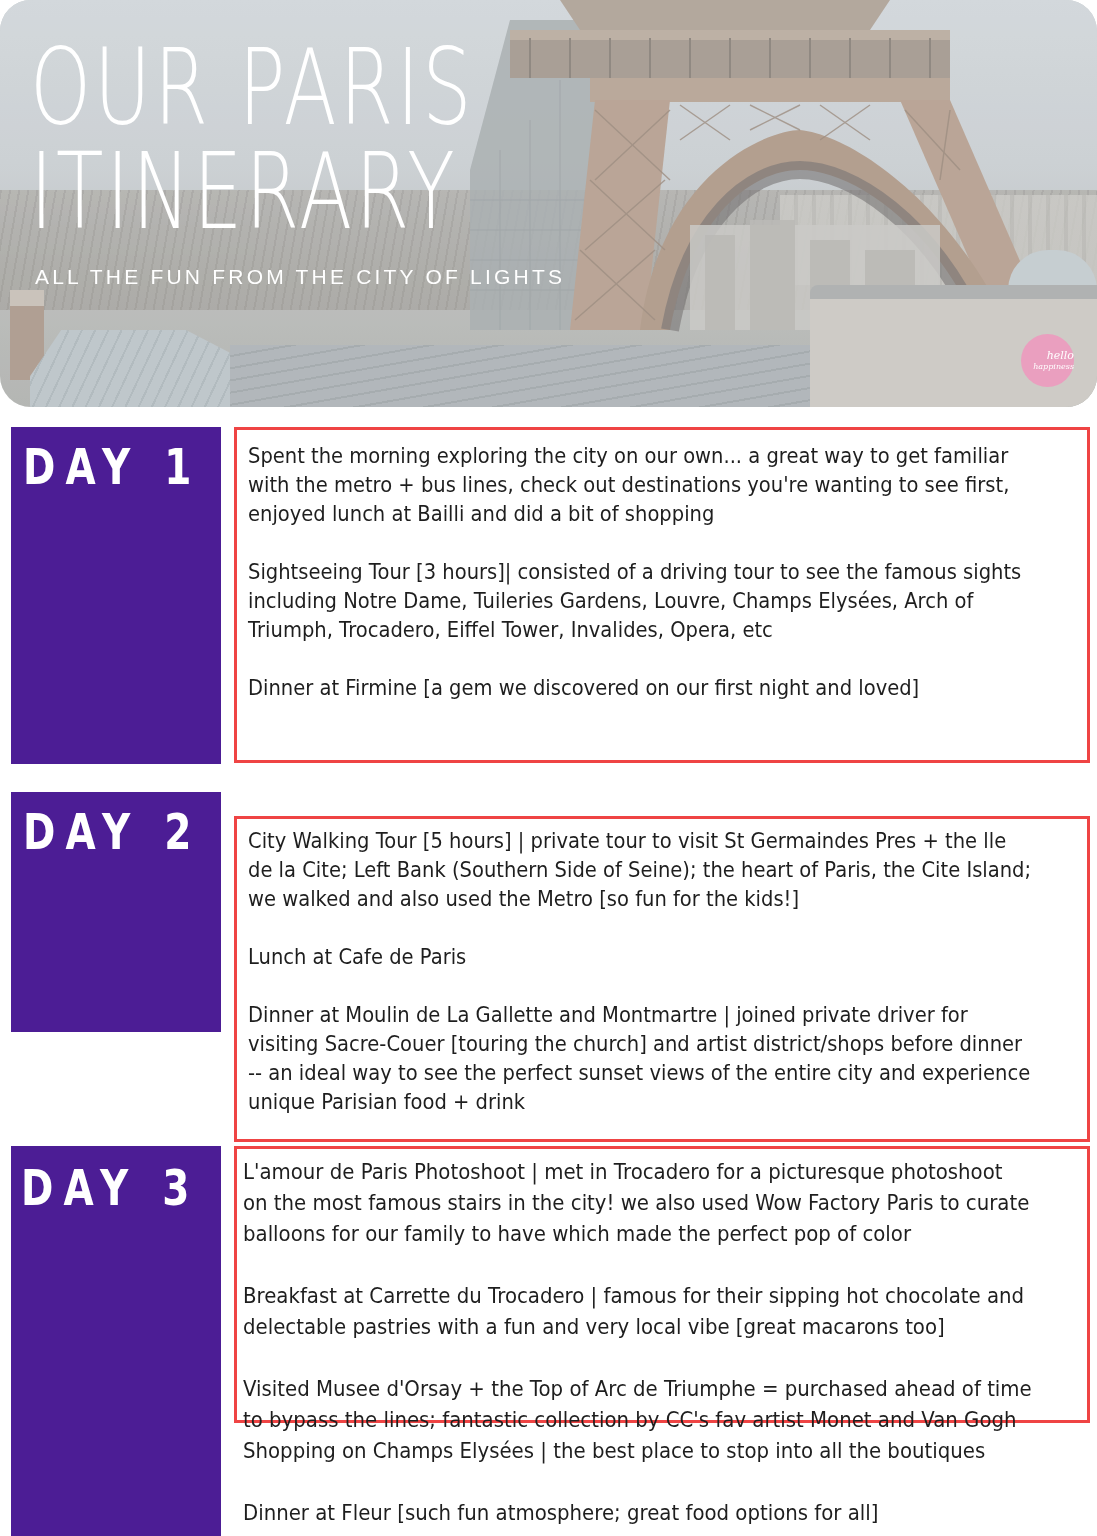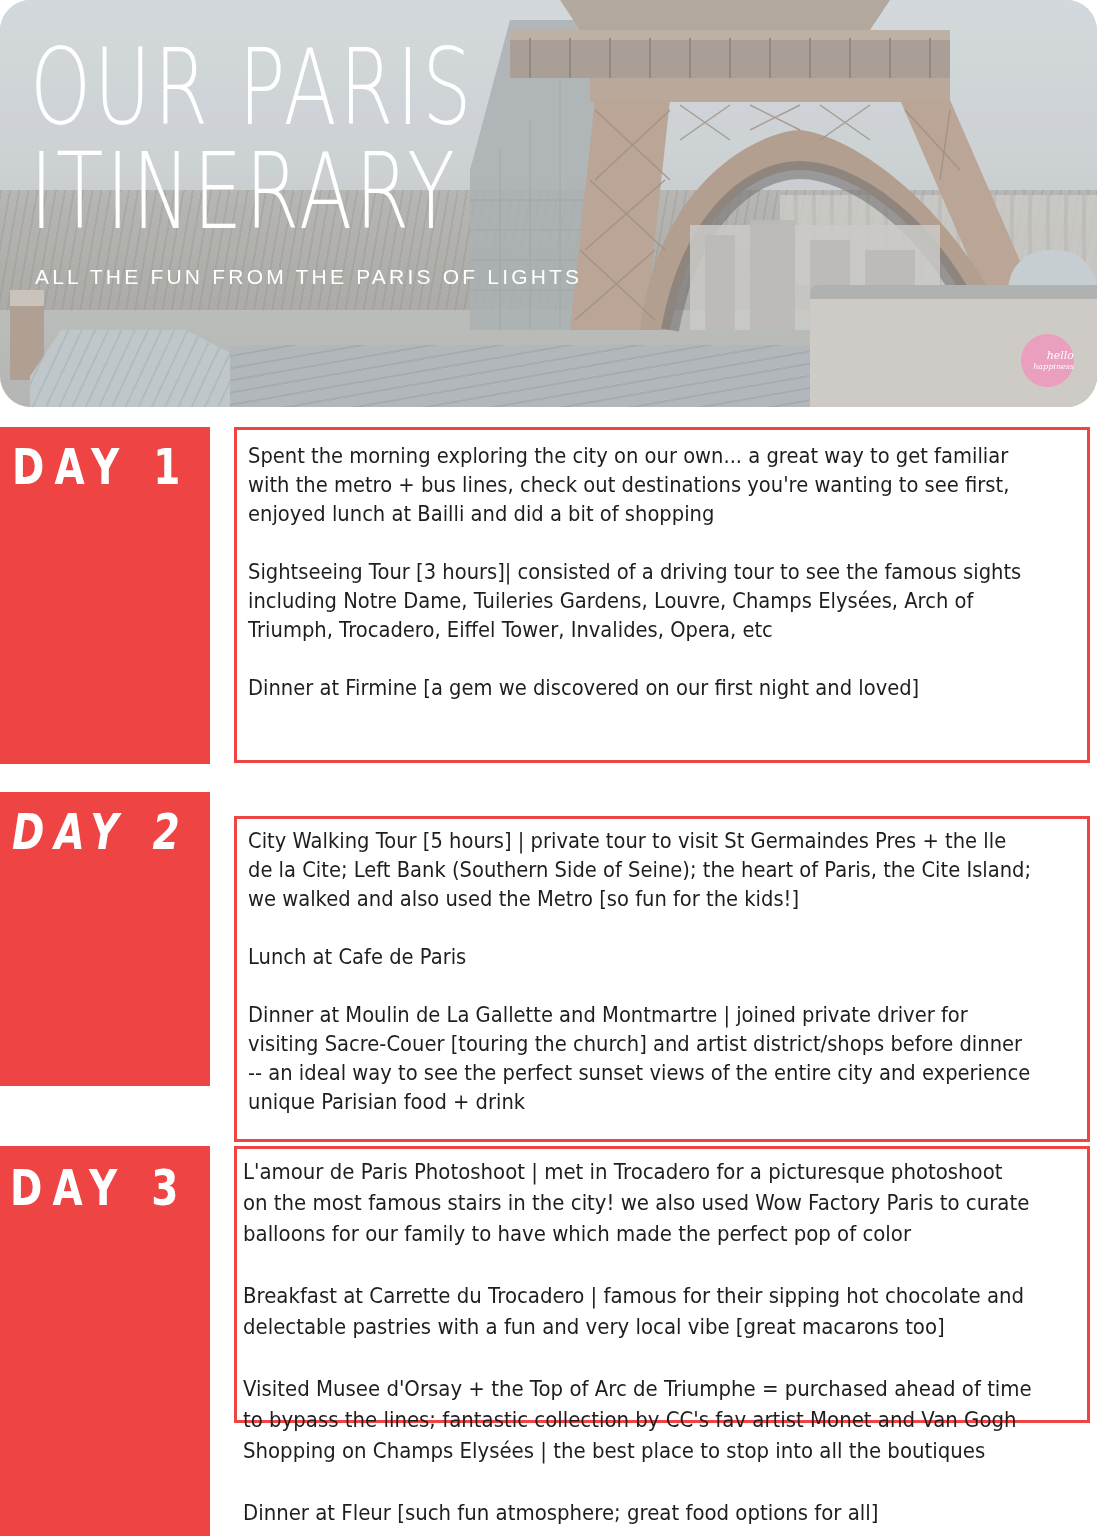--- a/index.html
+++ b/index.html
@@ -67,21 +67,21 @@
   }
   .brand-badge {
     position: absolute; left: 1021px; top: 334px; width: 53px; height: 53px;
     border-radius: 50%; background: #ea9fbf; color: #ffffff;
     display: flex; flex-direction: column; align-items: flex-end; justify-content: center;
     font-family: "DejaVu Serif", serif; font-style: italic; font-size: 11px; line-height: 11px;
   }
 
   
   .day-label-block {
-    position: absolute; left: 0; width: 210px; background: #ef4444; padding-left: 14px;
+    position: absolute; left: 11px; width: 210px; background: #4c1d95; padding-left: 14px;
   }
   .day-label {
     position: absolute; left: 12px; top: 10px; color: #ffffff;
     font-family: "DejaVu Sans", "Liberation Sans", sans-serif; font-weight: bold;
     font-size: 50px; letter-spacing: 13px; line-height: 60px;
     transform: scaleX(0.78); transform-origin: left top; white-space: nowrap;
   }
   .day-box {
     position: absolute; left: 234px; width: 856px;
     border: 3px solid #ef4444; background: #ffffff;
@@ -170,21 +170,21 @@
   <div class="roof-left"></div>
   <div class="roof-mid"></div>
   <div class="dome"></div>
   <div class="ledge"></div>
   <div class="hero-veil"></div>
 
   <div class="hero-title">
     <div>OUR PARIS</div>
     <div>ITINERARY</div>
   </div>
-  <div class="hero-subtitle">ALL THE FUN FROM THE PARIS OF LIGHTS</div>
+  <div class="hero-subtitle">ALL THE FUN FROM THE CITY OF LIGHTS</div>
 
   <div class="brand-badge">
     <span>hello</span>
     <span style="font-size:8px;">happiness</span>
   </div>
 </div>
 
 <section>
   <div class="day-label-block" style="top:427px;height:337px;">
     <div class="day-label">DAY 1</div>
@@ -198,21 +198,21 @@
       <p>Sightseeing Tour [3 hours]| consisted of a driving tour to see the famous sights</p>
       <p>including Notre Dame, Tuileries Gardens, Louvre, Champs Elysées, Arch of</p>
       <p>Triumph, Trocadero, Eiffel Tower, Invalides, Opera, etc</p>
       <p>&nbsp;</p>
       <p>Dinner at Firmine [a gem we discovered on our first night and loved]</p>
     </div>
   </div>
 </section>
 
 <section>
-  <div class="day-label-block" style="top:792px;height:294px;font-style:italic;">
+  <div class="day-label-block" style="top:792px;height:240px;">
     <div class="day-label">DAY 2</div>
   </div>
   <div class="day-box" style="top:816px;height:326px;">
     <div class="day-text" style="top:8px;line-height:29px;transform:scaleX(0.93);">
       <p>City Walking Tour [5 hours] | private tour to visit St Germaindes Pres + the lle</p>
       <p>de la Cite; Left Bank (Southern Side of Seine); the heart of Paris, the Cite Island;</p>
       <p>we walked and also used the Metro [so fun for the kids!]</p>
       <p>&nbsp;</p>
       <p>Lunch at Cafe de Paris</p>
       <p>&nbsp;</p>

